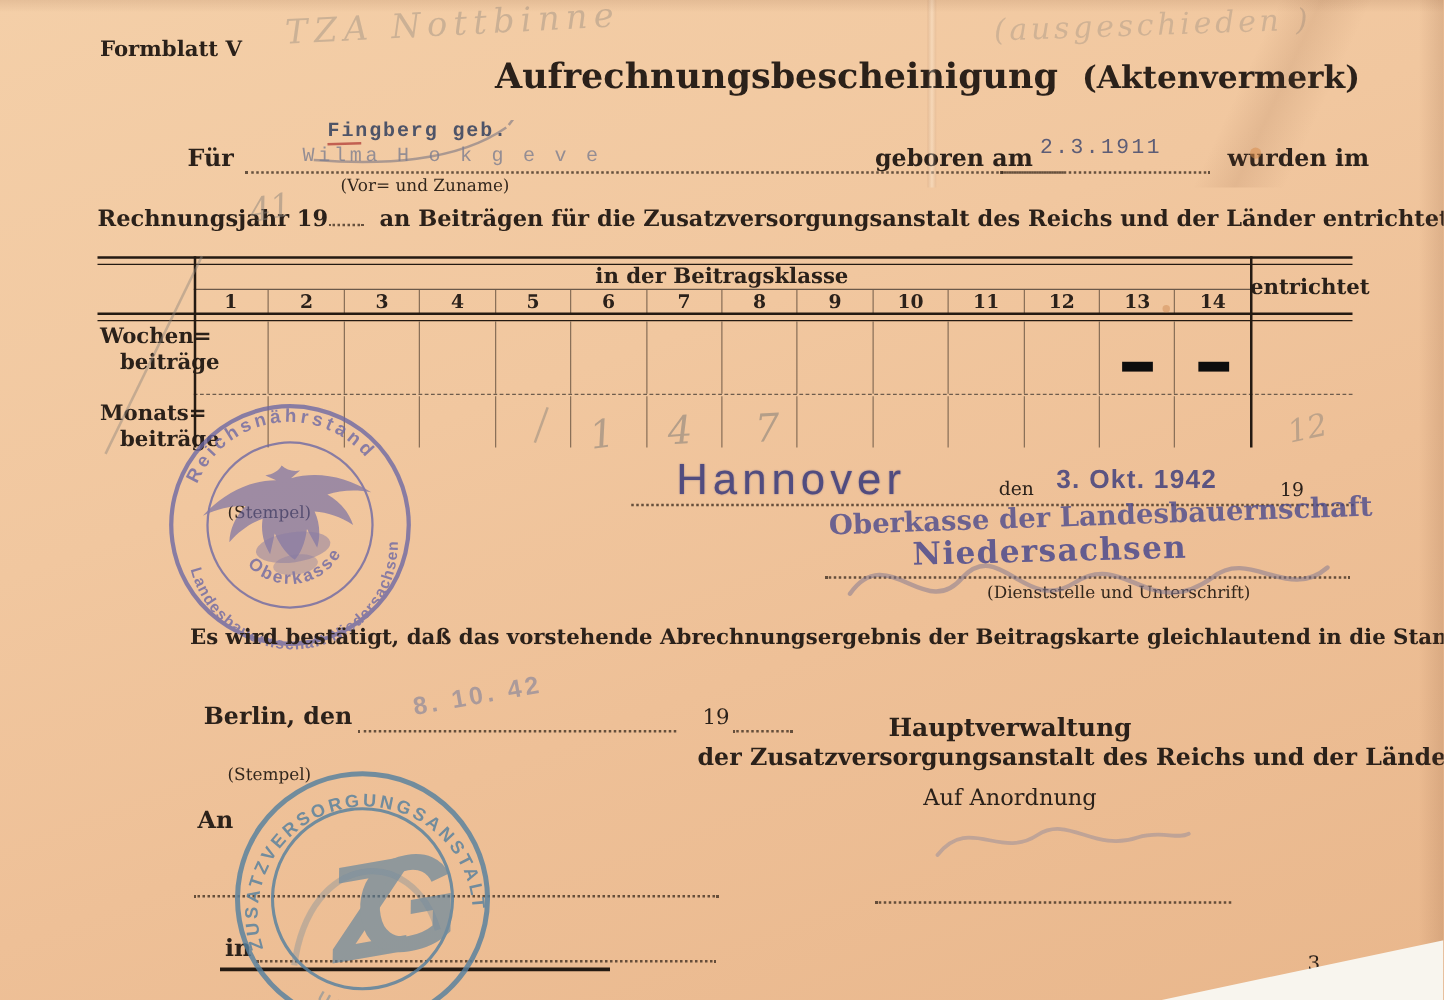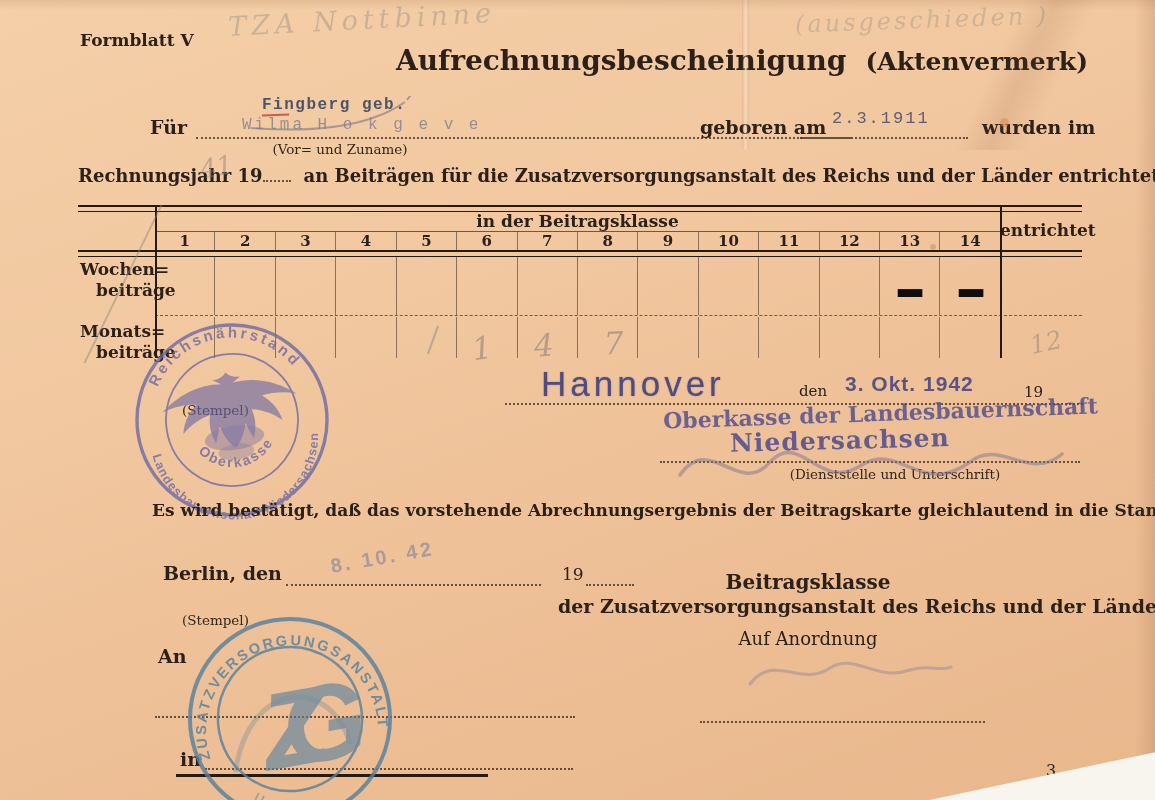--- a/index.html
+++ b/index.html
@@ -178,21 +178,21 @@
   </svg>
 
   <div class="abs fr sb" style="left:78px;top:500px;width:1007px;font-size:17px;text-indent:74px;white-space:nowrap;">Es wird bestätigt, daß das vorstehende Abrechnungsergebnis der Beitragskarte gleichlautend in die Stammkarte</div>
 
   <div class="abs fr sb" style="left:163px;top:562px;font-size:19px;">Berlin, den</div>
   <div class="dl" style="left:286px;top:584px;width:255px;"></div>
   <div class="abs fr" style="left:562px;top:564px;font-size:17px;">19</div>
   <div class="dl" style="left:586px;top:584px;width:48px;"></div>
   <div class="abs" style="left:330px;top:546px;font-family:'Liberation Sans',sans-serif;font-weight:700;font-size:20px;letter-spacing:3px;color:#8f8a9b;opacity:.7;transform:rotate(-10deg);">8. 10. 42</div>
 
-  <div class="abs fr b" style="left:558px;top:570px;width:500px;text-align:center;font-size:20px;">Beitragsklasse</div>
+  <div class="abs fr b" style="left:558px;top:570px;width:500px;text-align:center;font-size:20px;">Hauptverwaltung</div>
   <div class="abs fr b" style="left:558px;top:595px;width:500px;text-align:center;font-size:19px;white-space:nowrap;">der Zusatzversorgungsanstalt des Reichs und der Länder</div>
   <div class="abs fr" style="left:558px;top:628px;width:500px;text-align:center;font-size:18px;">Auf Anordnung</div>
   <svg class="abs" style="left:745px;top:642px;" width="210" height="55">
     <path d="M5,42 C30,10 55,46 85,26 C110,10 130,40 165,28 C185,22 196,30 206,25" fill="none" stroke="#938b9c" stroke-width="3" opacity=".5" stroke-linecap="round"></path>
   </svg>
   <div class="dl" style="left:700px;top:721px;width:285px;"></div>
 
   <div class="abs fr cap" style="left:182px;top:612px;">(Stempel)</div>
   <div class="abs fr sb" style="left:158px;top:645px;font-size:19px;">An</div>
   <div class="dl" style="left:155px;top:716px;width:420px;"></div>

